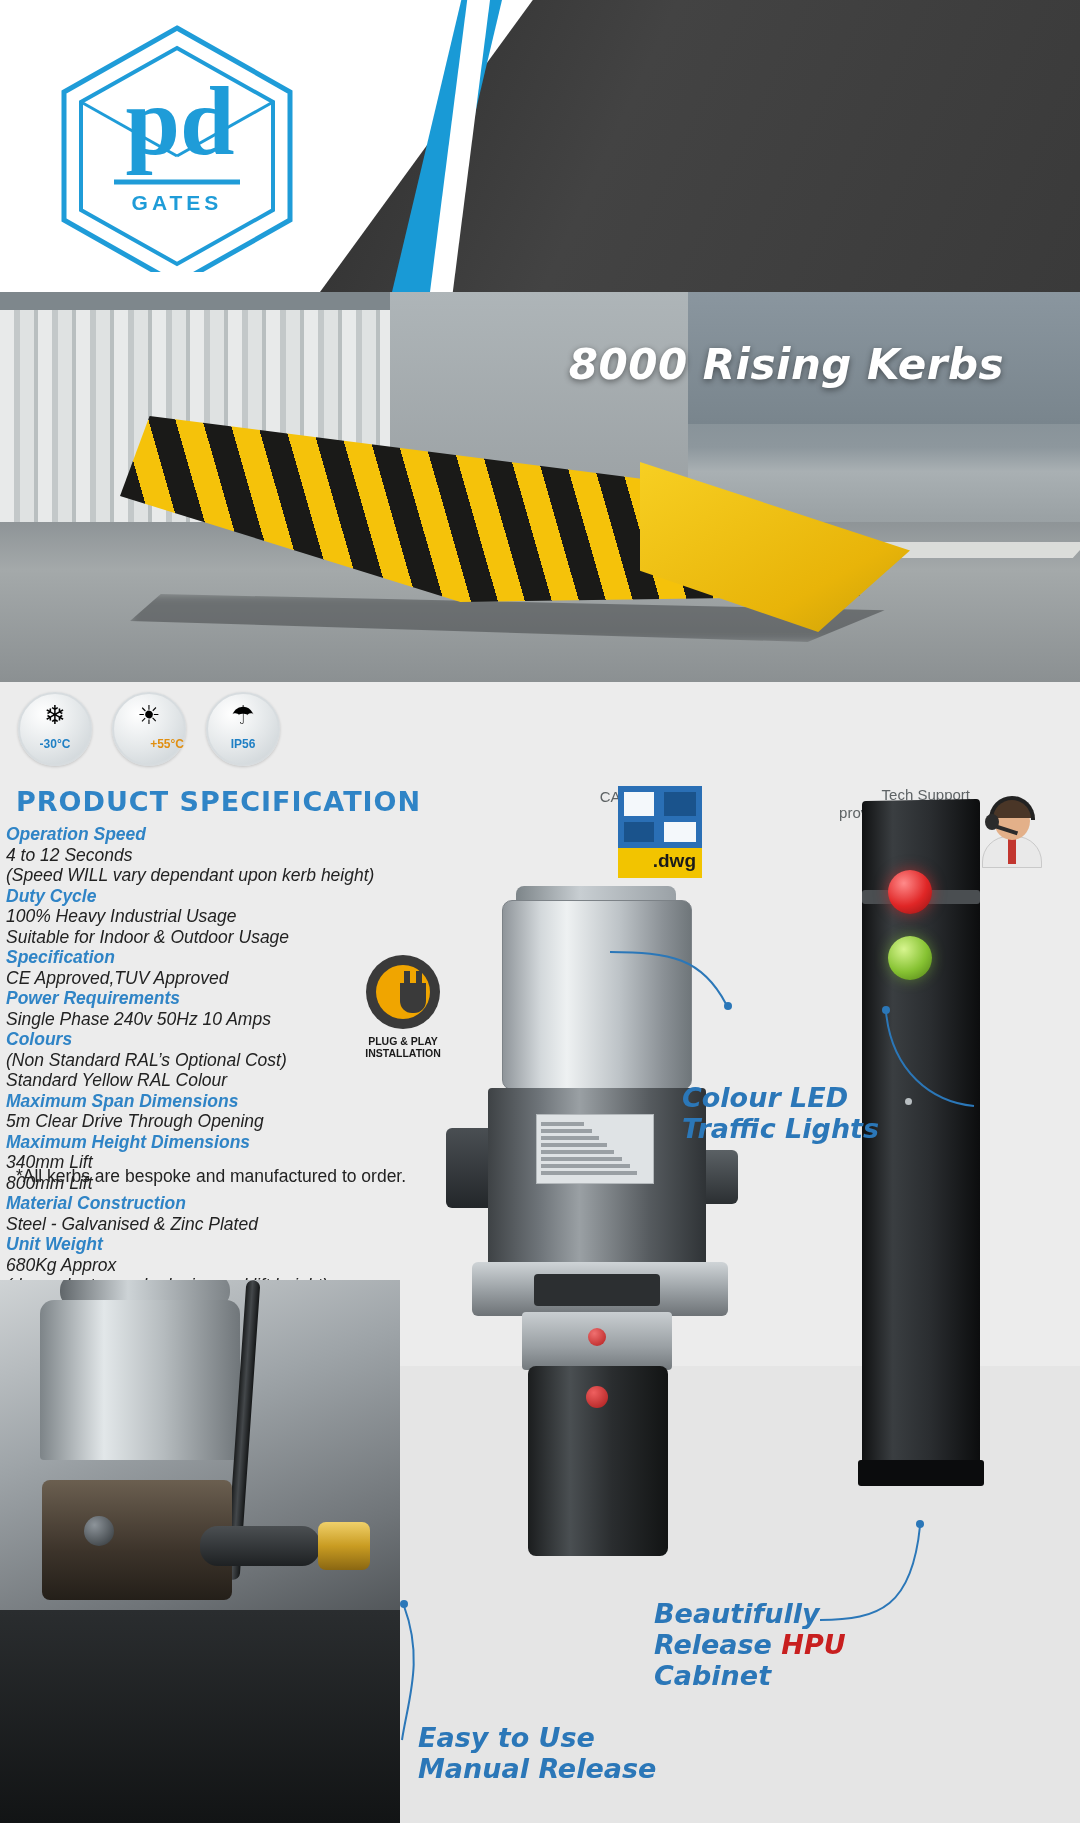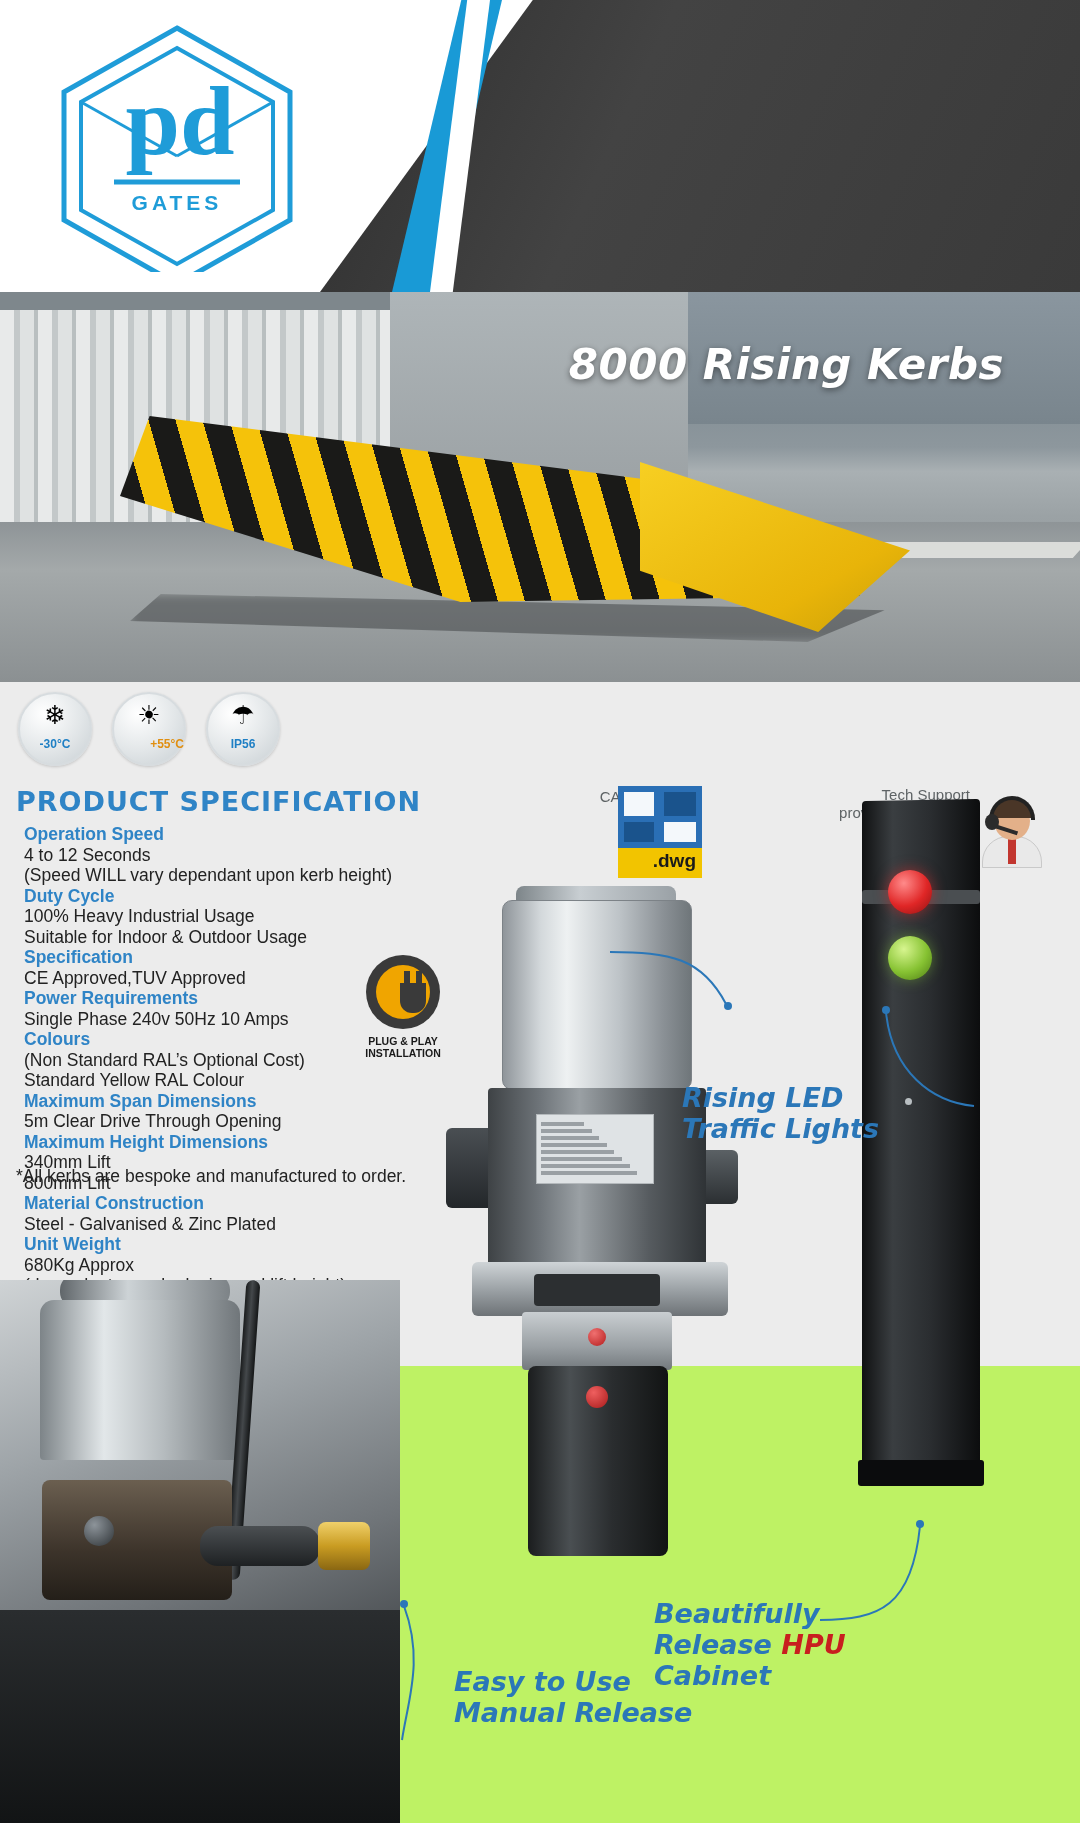--- a/index.html
+++ b/index.html
@@ -7,21 +7,21 @@
     width: 1080px;
     height: 1823px;
     background: #ffffff;
     font-family: "Liberation Sans", sans-serif;
     overflow: hidden;
   }
   .page {
     position: relative;
     width: 1080px;
     height: 1823px;
-    background: #bef264;
+    background: #e5e5e5;
     overflow: hidden;
     padding-left: 6px;
   }
 
   
   .header {
     position: absolute;
     top: 0; left: 0;
     width: 1080px;
     height: 292px;
@@ -203,22 +203,23 @@
     position: absolute;
     top: 10px; left: 16px;
     font-family: "DejaVu Sans", sans-serif;
     font-size: 27px;
     letter-spacing: 1px;
     color: #2f84c6;
     font-weight: bold;
   }
   .spec-list {
     position: absolute;
-    top: 48px; left: 24px;
+    top: 48px; left: 6px;
     width: 420px;
+    font-style: italic;
   }
   .spec-h {
     color: #2f84c6;
     font-weight: bold;
     font-size: 17.5px;
     line-height: 20.5px;
   }
   .spec-v {
     color: #222222;
     font-size: 17.5px;
@@ -525,21 +526,21 @@
     font-size: 27px;
     font-style: italic;
     font-weight: bold;
     line-height: 31px;
     font-family: "DejaVu Sans", sans-serif;
   }
   #callout-hydraulics { top: 916px; left: 466px; }
   #callout-led { top: 1082px; left: 682px; }
   #callout-hpu { top: 1598px; left: 654px; }
   #callout-hpu .hl { color: #c81f1f; }
-  #callout-release { top: 1666px; left: 418px; margin-left: 36px; }
+  #callout-release { top: 1722px; left: 418px; }
 
   .leader { position: absolute; }
   .leader svg { display: block; overflow: visible; }
 </style>
 </head>
 <body>
 
 <div class="page">
 
   <div class="header">
@@ -713,21 +714,21 @@
   </div>
 
   <div class="leader" style="top:948px; left:610px;">
     <svg width="160" height="72">
       <path d="M0,4 C60,4 92,10 116,56" fill="none" stroke="#2b77b8" stroke-width="2"></path>
       <circle cx="118" cy="58" r="4" fill="#2b77b8"></circle>
     </svg>
   </div>
 
   <div class="callout" id="callout-led">
-      <div>Rising LED</div>
+      <div>Colour LED</div>
       <div>Traffic Lights</div>
     </div>
   <div class="leader" style="top:1002px; left:862px;">
     <svg width="120" height="110">
       <path d="M112,104 C70,100 30,70 24,10" fill="none" stroke="#2b77b8" stroke-width="2"></path>
       <circle cx="24" cy="8" r="4" fill="#2b77b8"></circle>
     </svg>
   </div>
 
   <div class="callout" id="callout-hpu">

